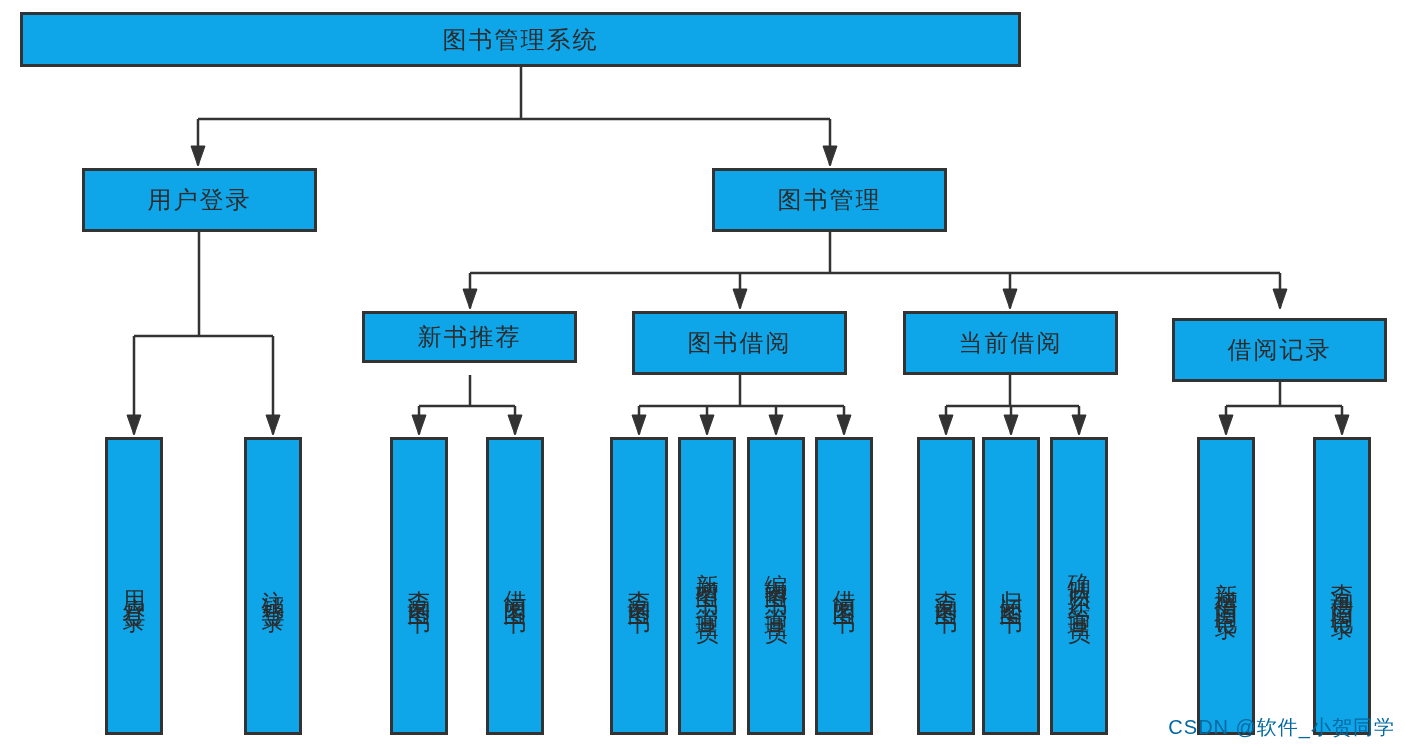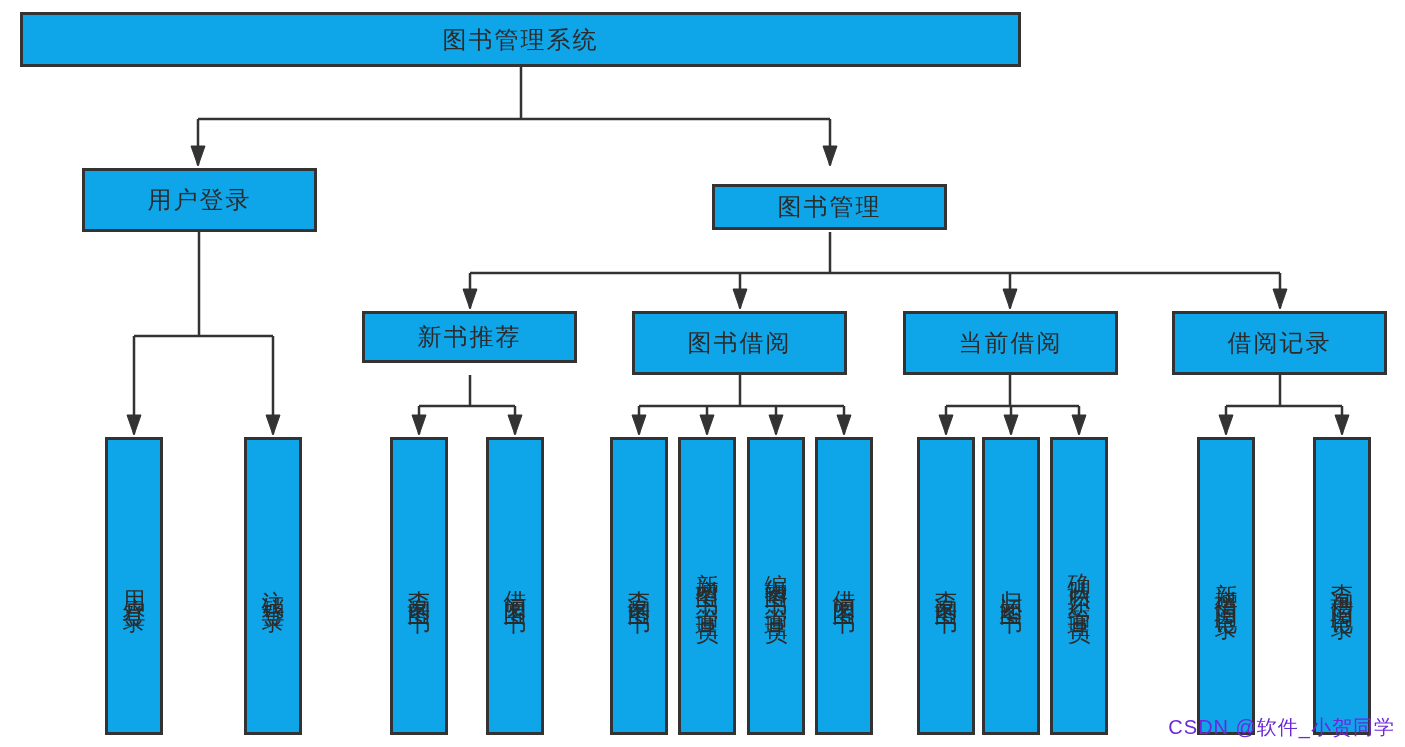--- a/index.html
+++ b/index.html
@@ -42,21 +42,21 @@
     letter-spacing: 7px;
     line-height: 1;
     white-space: nowrap;
   }
   .watermark {
     position: absolute;
     right: 10px;
     bottom: 6px;
     font-size: 20px;
     letter-spacing: 1px;
-    color: #6d28d9;
+    color: #0369a1;
     z-index: 3;
     white-space: nowrap;
   }
 </style>
 </head>
 <body>
 
 <div class="canvas">
 
   <svg class="wires" viewBox="0 0 1405 747" aria-hidden="true">
@@ -103,34 +103,34 @@
     </g>
   </svg>
 
   <div class="node h root" style="left:20px;top:12px;width:1001px;height:55px">
     <span class="lbl">图书管理系统</span>
   </div>
 
   <div class="node h" style="left:82px;top:168px;width:235px;height:64px">
     <span class="lbl">用户登录</span>
   </div>
-  <div class="node h" style="left:712px;top:184px;width:235px;height:46px">
+  <div class="node h" style="left:712px;top:168px;width:235px;height:64px">
     <span class="lbl">图书管理</span>
   </div>
 
   <div class="node h" style="left:362px;top:311px;width:215px;height:52px">
     <span class="lbl">新书推荐</span>
   </div>
   <div class="node h" style="left:632px;top:311px;width:215px;height:64px">
     <span class="lbl">图书借阅</span>
   </div>
   <div class="node h" style="left:903px;top:311px;width:215px;height:64px">
     <span class="lbl">当前借阅</span>
   </div>
-  <div class="node h" style="left:1172px;top:311px;width:215px;height:64px">
+  <div class="node h" style="left:1172px;top:318px;width:215px;height:64px">
     <span class="lbl">借阅记录</span>
   </div>
 
   <div class="node v" style="left:105px;top:437px;width:58px;height:298px">
     <span class="lbl">用户登录</span>
   </div>
   <div class="node v" style="left:244px;top:437px;width:58px;height:298px">
     <span class="lbl">注销登录</span>
   </div>
 

